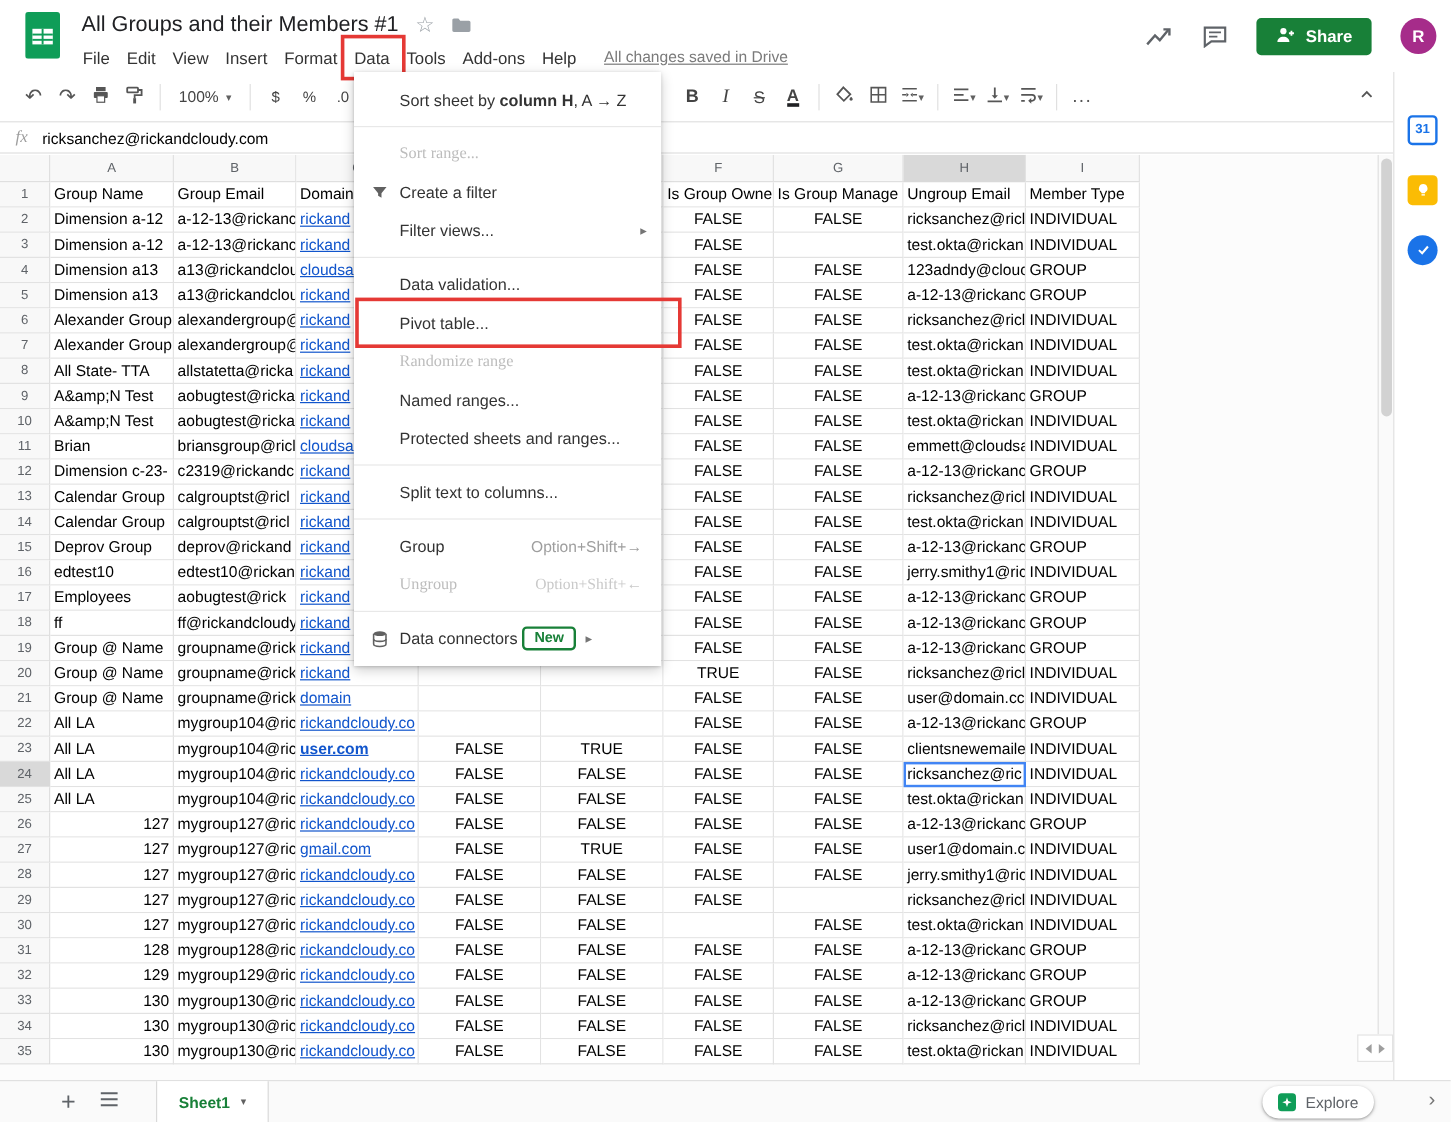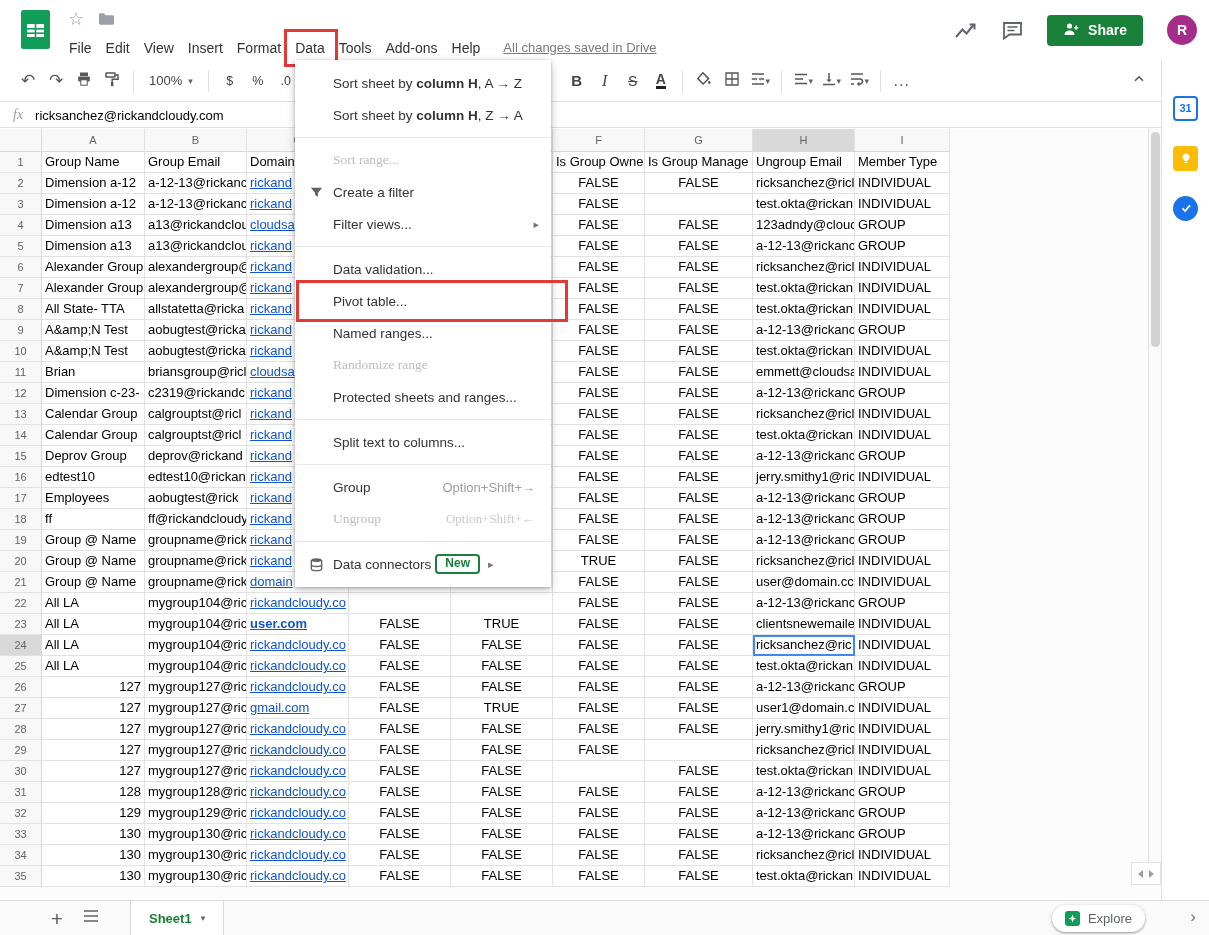--- a/index.html
+++ b/index.html
@@ -103,20 +103,21 @@
   <div class="logo">
     <svg width="29" height="39" viewBox="0 0 29 39">
         <rect width="29" height="39" rx="2.5" fill="#0f9d58"></rect>
         <rect x="6" y="14" width="17" height="13" fill="#fff"></rect>
         <rect x="6" y="18" width="17" height="1.6" fill="#0f9d58"></rect>
         <rect x="6" y="22.4" width="17" height="1.6" fill="#0f9d58"></rect>
         <rect x="13.7" y="14" width="1.6" height="13" fill="#0f9d58"></rect>
       </svg>
   </div>
   <div class="doc-title-row">
+    <span class="doc-title">All Groups and their Members #1</span>
     <span class="star-ic">☆</span>
     <span class="folder-ic">
       <svg width="17" height="14" viewBox="0 0 18 14">
           <path d="M1 2.5C1 1.7 1.6 1 2.4 1h4l1.6 2h7.6c.8 0 1.4.7 1.4 1.5v7c0 .8-.6 1.5-1.4 1.5H2.4C1.6 13 1 12.3 1 11.5z" fill="#9aa0a6"></path>
         </svg>
     </span>
   </div>
   <nav class="menubar">
     <span class="menu-btn">File</span>
     <span class="menu-btn">Edit</span>
@@ -695,24 +696,20 @@
     <span class="tri-l"></span>
     <span class="tri-r"></span>
   </div>
 </div>
 
 <div class="dmenu">
     <div class="mi">
       <span class="mic"></span>
       <span class="mlabel"><span>Sort sheet by </span><b>column H</b><span>, A → Z</span></span>
     </div>
-    <div class="mi">
-      <span class="mic"></span>
-      <span class="mlabel"><span>Sort sheet by </span><b>column H</b><span>, Z → A</span></span>
-    </div>
     <div class="msep"></div>
     <div class="mi dis">
       <span class="mic"></span>
       <span class="mlabel">Sort range...</span>
     </div>
     <div class="mi">
       <span class="mic">
         <svg width="15" height="15" viewBox="0 0 16 16">
           <path d="M2 3h12L9.5 8.5v4l-3-1.8V8.5z" fill="#616161"></path>
         </svg>
@@ -726,27 +723,27 @@
     </div>
     <div class="msep"></div>
     <div class="mi">
       <span class="mic"></span>
       <span class="mlabel">Data validation...</span>
     </div>
     <div class="mi hi">
       <span class="mic"></span>
       <span class="mlabel">Pivot table...</span>
     </div>
+    <div class="mi dis">
+      <span class="mic"></span>
+      <span class="mlabel">Randomize range</span>
+    </div>
     <div class="mi">
       <span class="mic"></span>
       <span class="mlabel">Named ranges...</span>
-    </div>
-    <div class="mi dis">
-      <span class="mic"></span>
-      <span class="mlabel">Randomize range</span>
     </div>
     <div class="mi">
       <span class="mic"></span>
       <span class="mlabel">Protected sheets and ranges...</span>
     </div>
     <div class="msep"></div>
     <div class="mi">
       <span class="mic"></span>
       <span class="mlabel">Split text to columns...</span>
     </div>

